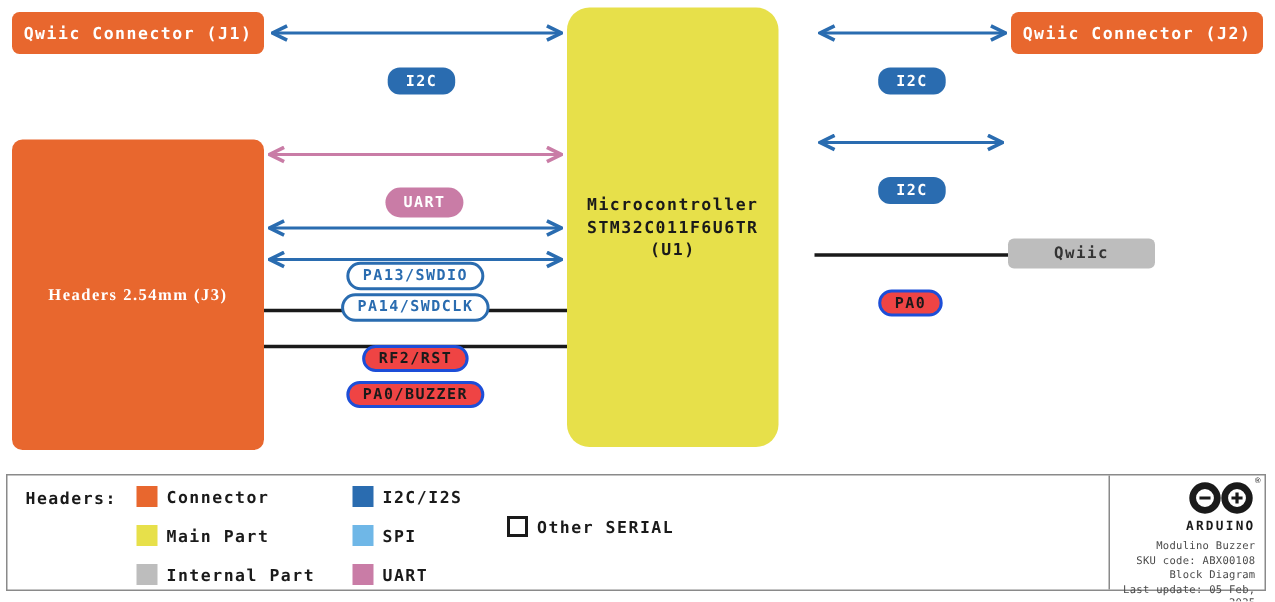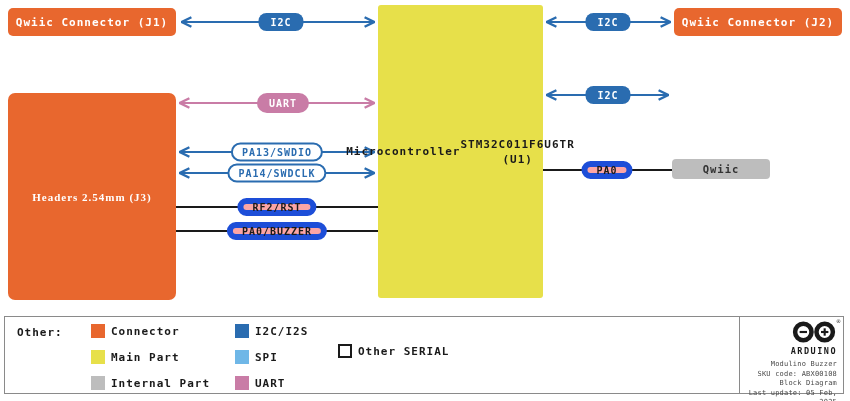--- a/index.html
+++ b/index.html
@@ -14,33 +14,33 @@
     font-weight:bold; font-size:11px; letter-spacing:1px; text-align:center;
   }
   .orange { background:#E8672E; color:#fff; border-radius:5px; }
   .yellow { background:#E7E04A; color:#1a1a1a; border-radius:3px; }
   .gray   { background:#BDBDBD; color:#333; border-radius:4px; }
 
   .b-j1  { left:8px;   top:8px;   width:168px; height:28px; }
   .b-j2  { left:674px; top:8px;   width:168px; height:28px; }
   .b-j3  { left:8px;   top:93px;  width:168px; height:207px; border-radius:7px;font-family:Liberation Serif, serif; }
   .b-j4  { left:672px; top:73px;  width:168px; height:44px;  border-radius:7px; }
-  .b-mcu { left:378px; top:5px;   width:165px; height:293px; line-height:15px; }
+  .b-mcu { left:378px; top:5px;   width:141px; height:293px; flex-direction:column; line-height:15px;border-radius:15px; }
   .b-buz { left:672px; top:159px; width:98px;  height:20px; font-size:10.5px; }
 
   .pill {
     position:absolute; transform:translate(-50%,-50%);
     display:inline-flex; align-items:center; justify-content:center;
     font-weight:bold; font-size:10px; letter-spacing:1px; white-space:nowrap;
-    border-radius:10px; height:18px; padding:0 12px;
+    border-radius:10px; height:18px; padding:0 12px;margin-top:32px;
   }
   .pill.bus-blue { background:#2A6CB0; color:#fff; border-radius:8px; }
   .pill.bus-pink { background:#C97CA6; color:#fff; height:20px; }
   .pill.sig-blue { background:#fff; color:#2A6CB0; border:2px solid #2A6CB0; padding:0 9px; height:19px; }
-  .pill.sig-blk  { background:#fca5a5; color:#1a1a1a; border:6px solid #1d4ed8; padding:0 9px; }
+  .pill.sig-blk  { background:#ef4444; color:#1a1a1a; border:2px solid #1d4ed8; padding:0 9px; }
 
   .legend-box {
     position:absolute; left:4px; top:316px; width:840px; height:78px;
     background:#fff; border:1px solid #8a8a8a;
   }
   .legend-title { position:absolute; left:12px; top:9px; font-weight:bold; font-size:11px; letter-spacing:1px; color:#1a1a1a; }
   .legend-item { position:absolute; display:flex; align-items:center; gap:6px; }
   .swatch { width:14px; height:14px; flex:0 0 auto; }
   .swatch.outlined { border:2px solid #1a1a1a; }
   .legend-label { font-weight:bold; font-size:11px; letter-spacing:1px; color:#1a1a1a; }
@@ -99,21 +99,21 @@
   <div class="pill bus-blue" style="left:608px; top:22px;">I2C</div>
   <div class="pill bus-blue" style="left:608px; top:95px;">I2C</div>
   <div class="pill bus-pink" style="left:283px; top:103px;">UART</div>
   <div class="pill sig-blue" style="left:277px; top:152px;">PA13/SWDIO</div>
   <div class="pill sig-blue" style="left:277px; top:173px;">PA14/SWDCLK</div>
   <div class="pill sig-blk" style="left:277px; top:207px;">RF2/RST</div>
   <div class="pill sig-blk" style="left:277px; top:231px;">PA0/BUZZER</div>
   <div class="pill sig-blk" style="left:607px; top:170px;">PA0</div>
 
   <div class="legend-box">
-    <div class="legend-title">Other:</div>
+    <div class="legend-title">Headers:</div>
 
     <div class="legend-item li-c1r1">
       <span class="swatch" style="background: rgb(232, 103, 46);"></span>
       <span class="legend-label">Connector</span>
     </div>
     <div class="legend-item li-c1r2">
       <span class="swatch" style="background: rgb(231, 224, 74);"></span>
       <span class="legend-label">Main Part</span>
     </div>
     <div class="legend-item li-c1r3">

